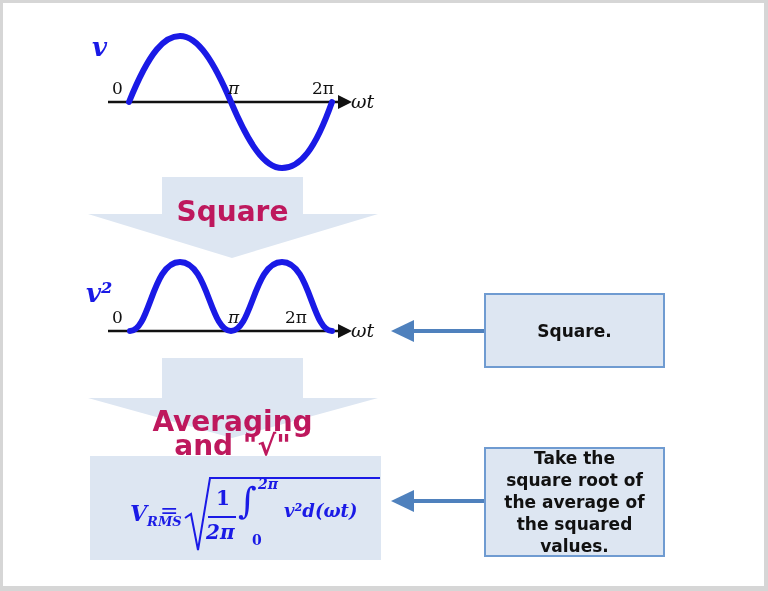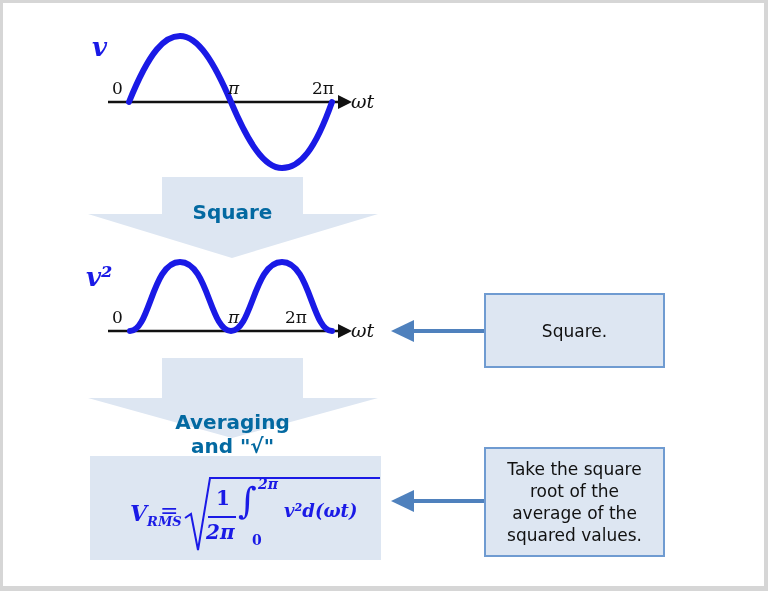--- a/index.html
+++ b/index.html
@@ -1,22 +1,22 @@
 <!DOCTYPE html>
 <html><head>
 <meta charset="utf-8">
 <style>
   html,body{margin:0;padding:0;}
   body{width:768px;height:591px;background:#d6d6d6;position:relative;overflow:hidden;font-family:"DejaVu Sans",sans-serif;}
   .frame{position:absolute;left:3px;top:3px;width:761px;height:583px;background:#fff;}
   svg{position:absolute;left:0;top:0;}
   .lbl{position:absolute;font-family:"DejaVu Serif",serif;color:#111;font-size:17px;}
   .var{position:absolute;font-family:"DejaVu Serif",serif;font-style:italic;font-weight:bold;color:#1a1ae6;font-size:26px;}
-  .arrowtxt{position:absolute;color:#0369a1;font-weight:bold;font-size:20px;text-align:center;line-height:24px;}
-  .note{position:absolute;background:#dde6f2;border:2px solid #6f9bd1;box-sizing:border-box;display:flex;align-items:center;justify-content:center;text-align:center;font-weight:normal;font-size:17px;color:#111;line-height:22px;}
+  .arrowtxt{position:absolute;color:#be185d;font-weight:bold;font-size:28px;text-align:center;line-height:24px;}
+  .note{position:absolute;background:#dde6f2;border:2px solid #6f9bd1;box-sizing:border-box;display:flex;align-items:center;justify-content:center;text-align:center;font-weight:bold;font-size:17px;color:#111;line-height:22px;}
   .formula-box{position:absolute;left:90px;top:456px;width:291px;height:104px;background:#dde6f2;}
   .ftxt{position:absolute;font-family:"DejaVu Serif",serif;font-weight:bold;font-style:italic;color:#1a1ae6;}
 </style>
 </head>
 <body>
 
 <div class="frame"></div>
 
 <svg width="768" height="591">
 
@@ -41,21 +41,21 @@
 </svg>
 
 <div class="var" style="left:92px;top:32px;">v</div>
 <div class="lbl" style="left:112px;top:78px;">0</div>
 <div class="lbl" style="left:228px;top:78px;font-style:italic;">π</div>
 <div class="lbl" style="left:312px;top:78px;">2π</div>
 <div class="lbl" style="left:351px;top:90px;font-style:italic;font-size:19px;">ωt</div>
 
 <div class="arrowtxt" style="left:162px;top:200px;width:141px;">Square</div>
 
-<div class="var" style="left:86px;top:262px;">v²</div>
+<div class="var" style="left:86px;top:278px;">v²</div>
 <div class="lbl" style="left:112px;top:307px;">0</div>
 <div class="lbl" style="left:228px;top:307px;font-style:italic;">π</div>
 <div class="lbl" style="left:285px;top:307px;">2π</div>
 <div class="lbl" style="left:351px;top:319px;font-style:italic;font-size:19px;">ωt</div>
 
 <div class="arrowtxt" style="left:150px;top:372px;width:165px;margin-top:38px;">
   <div>Averaging</div>
   <div>and "√"</div>
 </div>
 

